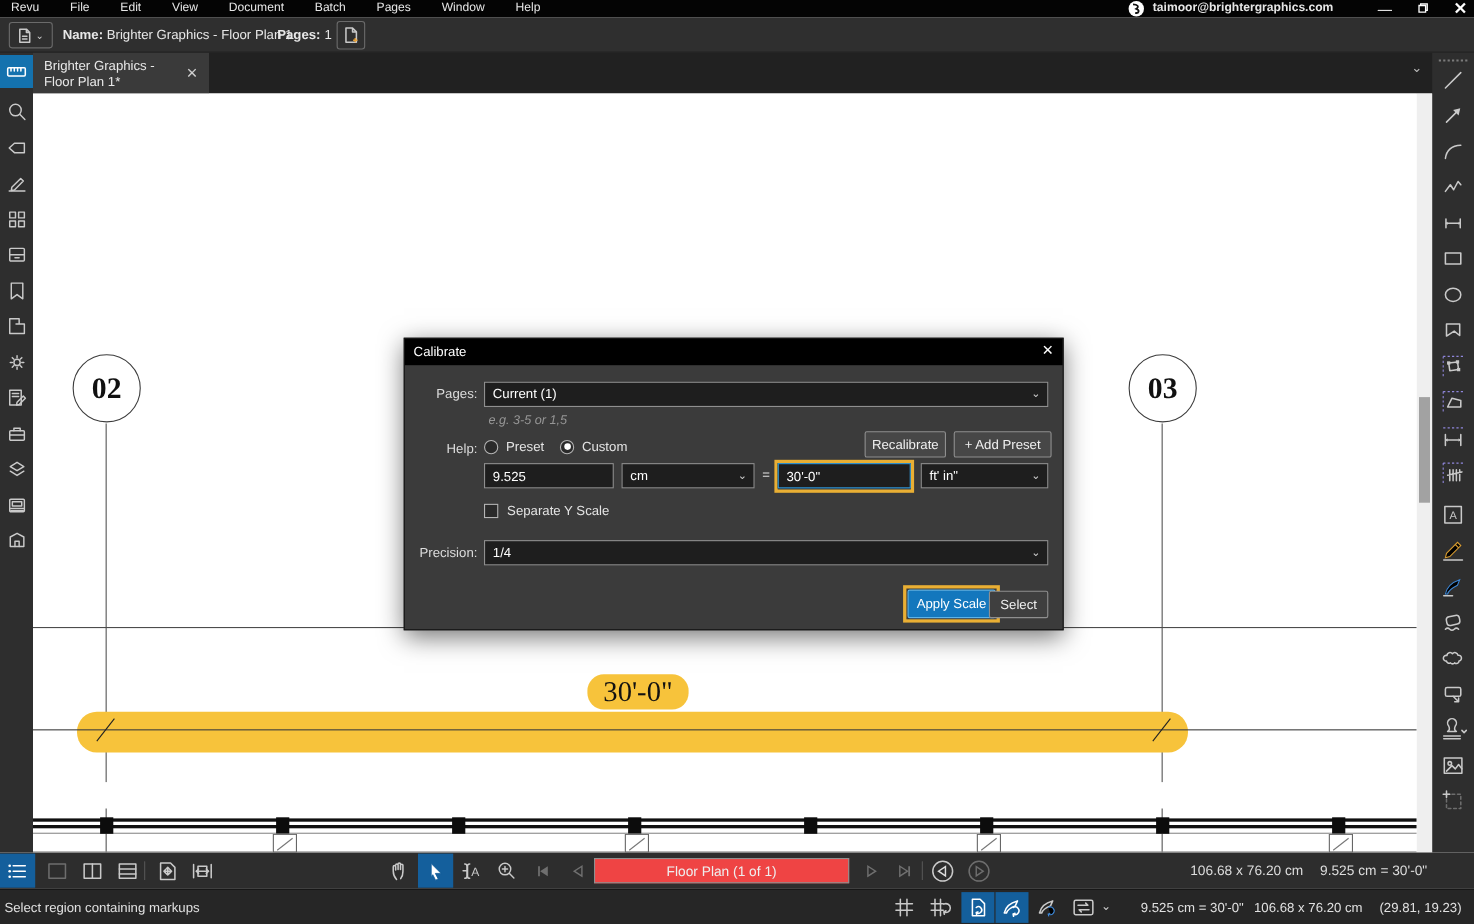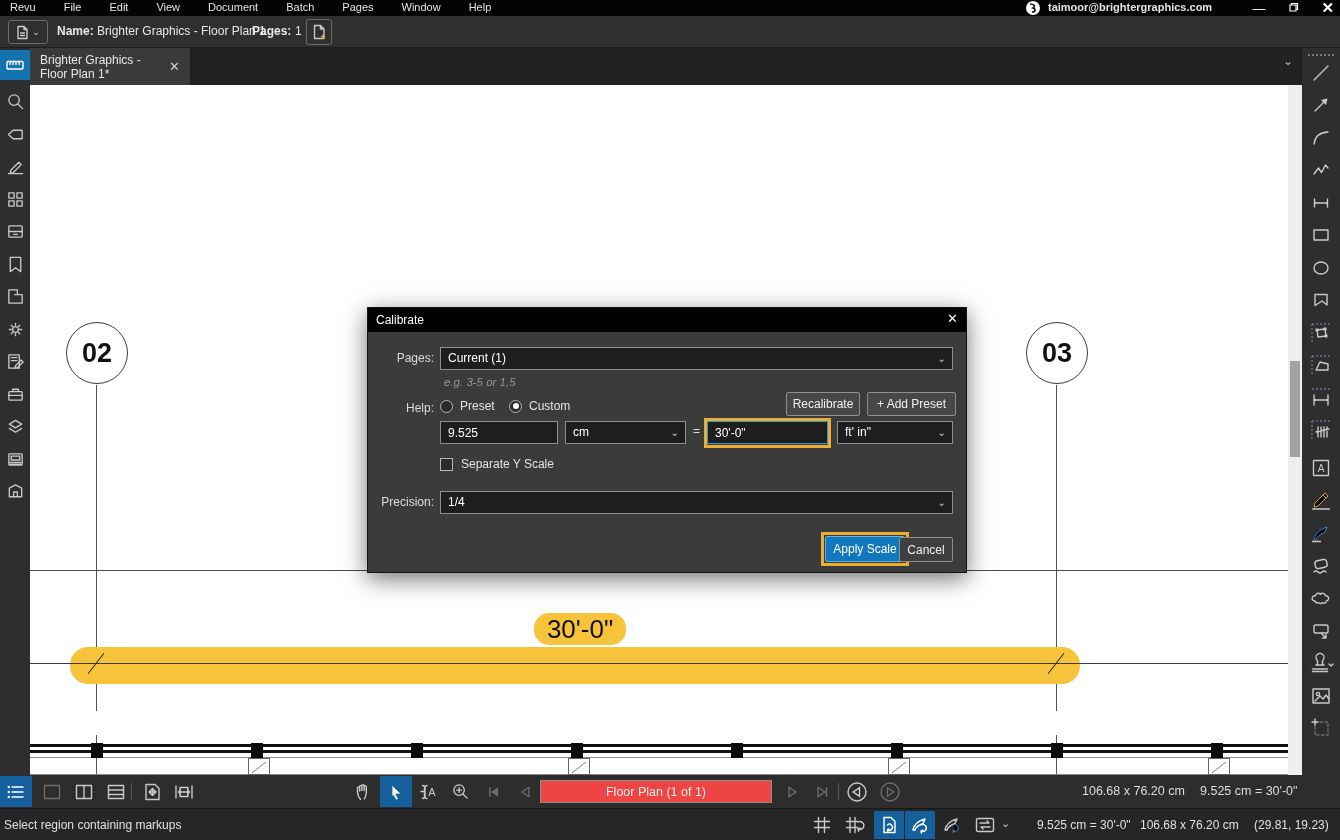--- a/index.html
+++ b/index.html
@@ -22,21 +22,21 @@
   .sicon { position:absolute; left:0; width:30px; height:30px; display:flex; align-items:center; justify-content:center; }
   .ricon { position:absolute; left:4px; width:30px; height:30px; display:flex; align-items:center; justify-content:center; }
   .ic  { stroke:#c9c9c9; fill:none; stroke-width:1.4; stroke-linecap:round; stroke-linejoin:round; }
   .icw { stroke:#ffffff; }
   .icp { stroke:#8f86db; }
   .icg { stroke:#d79b2f; }
   .icb { stroke:#3d87d6; }
   .icdim { stroke:#6d6d6d; }
 
   
-  #canvas { left:30px; top:85px; width:1258px; height:690px; background:#fff; overflow:hidden; }
+  #canvas { left:30px; top:85px; width:1258px; height:690px; background:#fff; overflow:hidden;font-family:Liberation Serif, serif; }
   .bubble { position:absolute; width:62px; height:62px; border:1.6px solid #3c3c3c; border-radius:50%; display:flex; align-items:center; justify-content:center; font-size:27px; font-weight:bold; color:#111; background:#fff; }
   .vline { position:absolute; width:1.4px; background:#555; }
   .hline { position:absolute; height:1.2px; background:#4c4c4c; }
   .wallline { position:absolute; height:3.2px; background:#101010; }
   .colsq { position:absolute; width:12px; height:15px; background:#0c0c0c; top:658px; }
   .doorbox { position:absolute; width:22px; height:17px; border:1px solid #666; top:673px; background:#fff; }
   .slash { position:absolute; width:26px; height:0; border-top:1.6px solid #222; transform:rotate(-52deg); }
   #scrollbar { left:1288px; top:85px; width:14px; height:690px; background:#efefef; }
   #scroll-thumb { position:absolute; left:2px; top:276px; width:10px; height:96px; background:#a2a2a2; }
 
@@ -448,21 +448,21 @@
       <span>1/4</span>
       <span class="chev">⌄</span>
     </div>
 
     <div class="abs hlring" style="left:437px; top:224px; width:88px; height:34px; background:#3b3b3b;margin-left:16px;">
       <div class="abs" style="left:1px; top:1px; width:80px; height:26px; background:#1377BD; border:1px solid #5db4e8; border-radius:2px; color:#fff; display:flex; align-items:center; justify-content:center;">
           <span>Apply Scale</span>
         </div>
     </div>
     <div class="dbtn" style="left:531px; top:229px; width:54px; height:25px; background:#3f3f3f;">
-        <span>Cancel</span>
+        <span>Select</span>
       </div>
   </div>
 
   <div class="abs" id="navbar">
     <div class="toolcell bluecell" style="left:0;">
       <svg width="18" height="16" viewBox="0 0 18 16">
           <path class="icw ic" d="M5 3 h11 M5 8 h11 M5 13 h11"></path>
           <circle cx="1.8" cy="3" r="1.2" fill="#fff"></circle>
           <circle cx="1.8" cy="8" r="1.2" fill="#fff"></circle>
           <circle cx="1.8" cy="13" r="1.2" fill="#fff"></circle>

